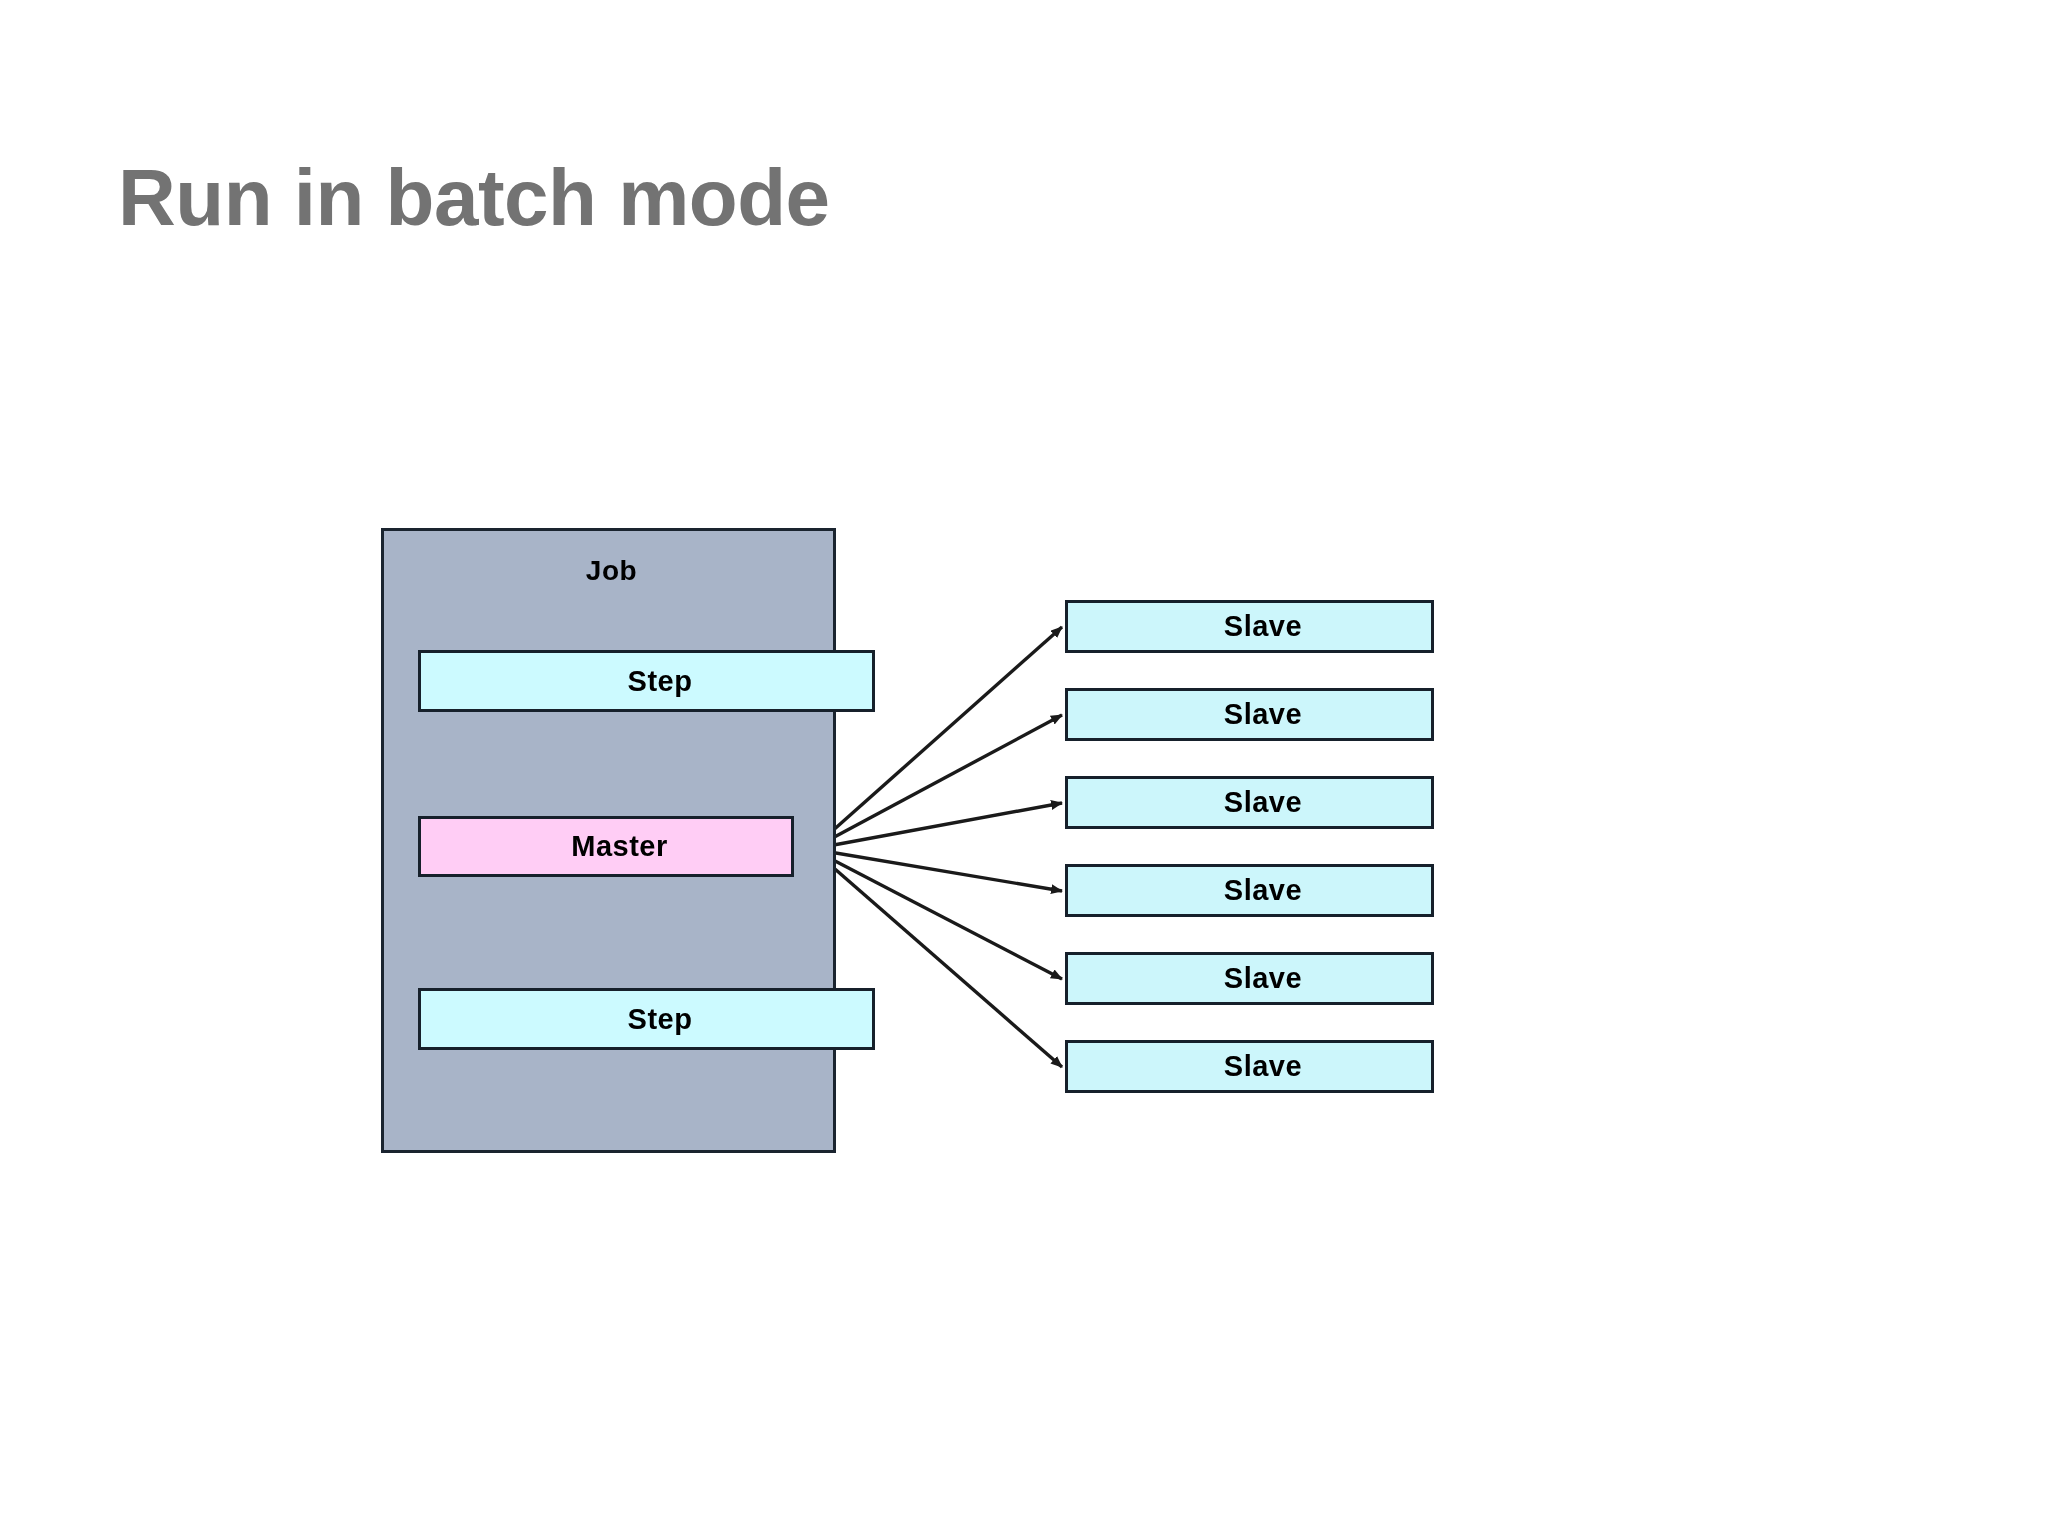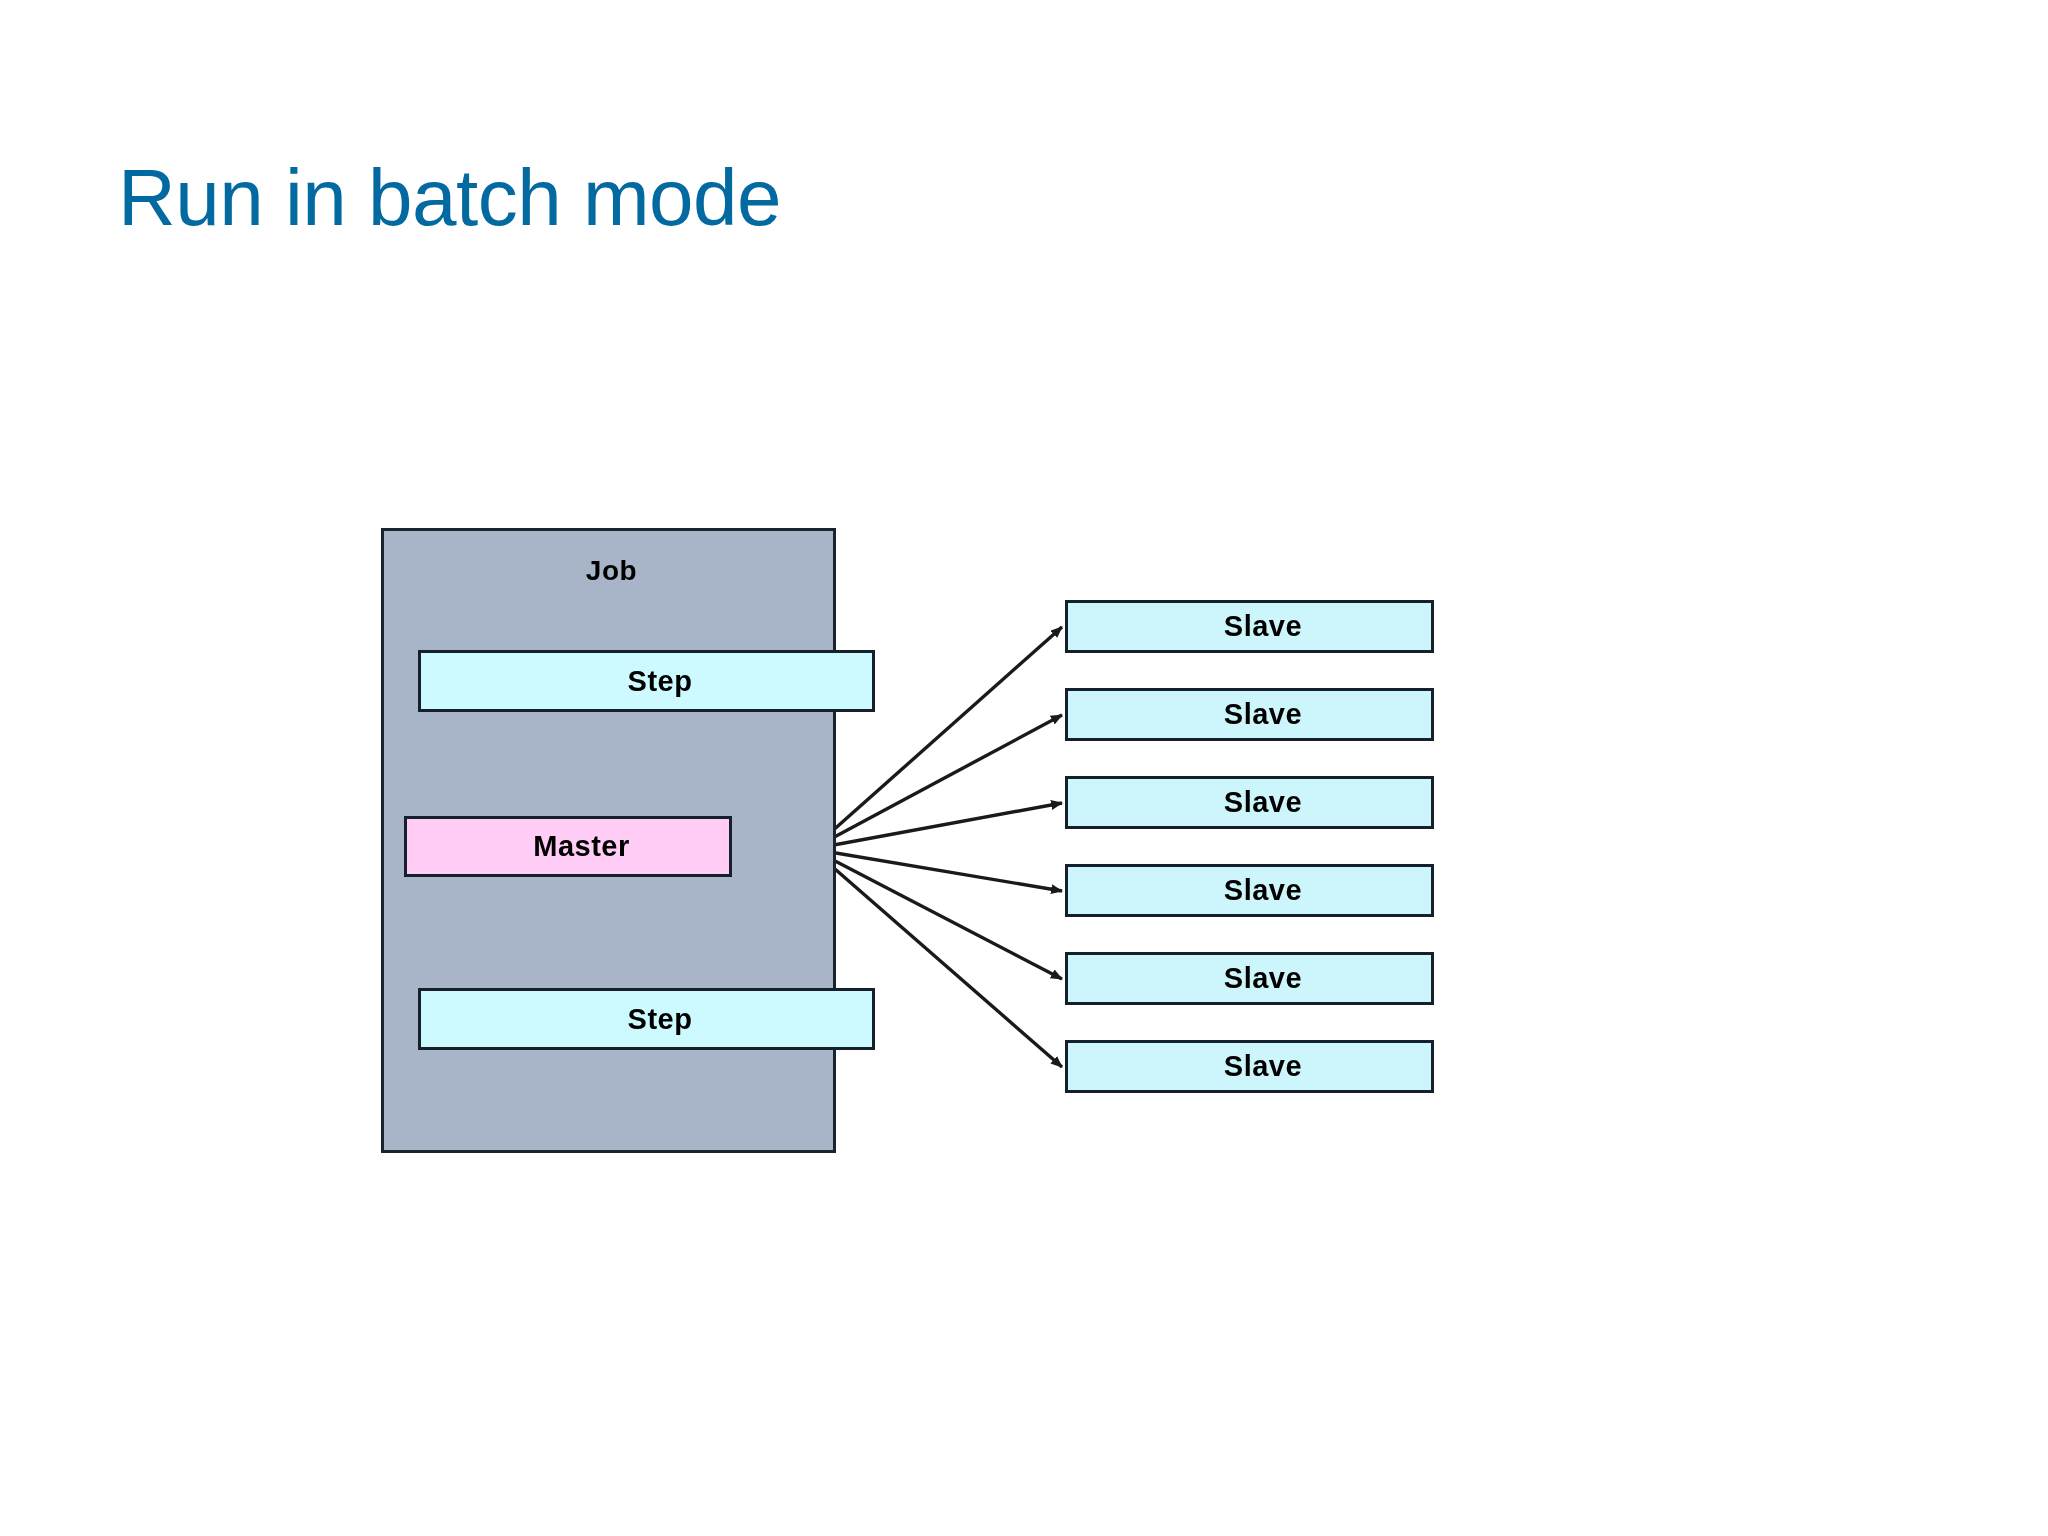--- a/index.html
+++ b/index.html
@@ -16,23 +16,23 @@
     width: 2048px;
     height: 1536px;
     background: #ffffff;
     overflow: hidden;
   }
   #slide-title {
     position: absolute;
     left: 118px;
     top: 158px;
     font-size: 80px;
-    font-weight: normal;
+    font-weight: bold;
     line-height: 1.0;
-    color: #0369a1;
+    color: #737373;
     letter-spacing: -0.5px;
     white-space: nowrap;
     font-family: "Liberation Sans", sans-serif;
   }
 
   
   #diagram {
     position: absolute;
     left: 0;
     top: 0;
@@ -90,23 +90,23 @@
   .step-node {
     left: 418px;
     width: 457px;
     height: 62px;
     background: #ccfaff;
   }
   #step-top   { top: 650px; }
   #step-bottom{ top: 988px; }
 
   #master-node {
-    left: 404px;
+    left: 418px;
     top: 816px;
-    width: 328px;
+    width: 376px;
     height: 61px;
     background: #ffcdf5;
   }
 
   .slave-node {
     left: 1065px;
     width: 369px;
     height: 53px;
     background: #ccf6fb;
   }

